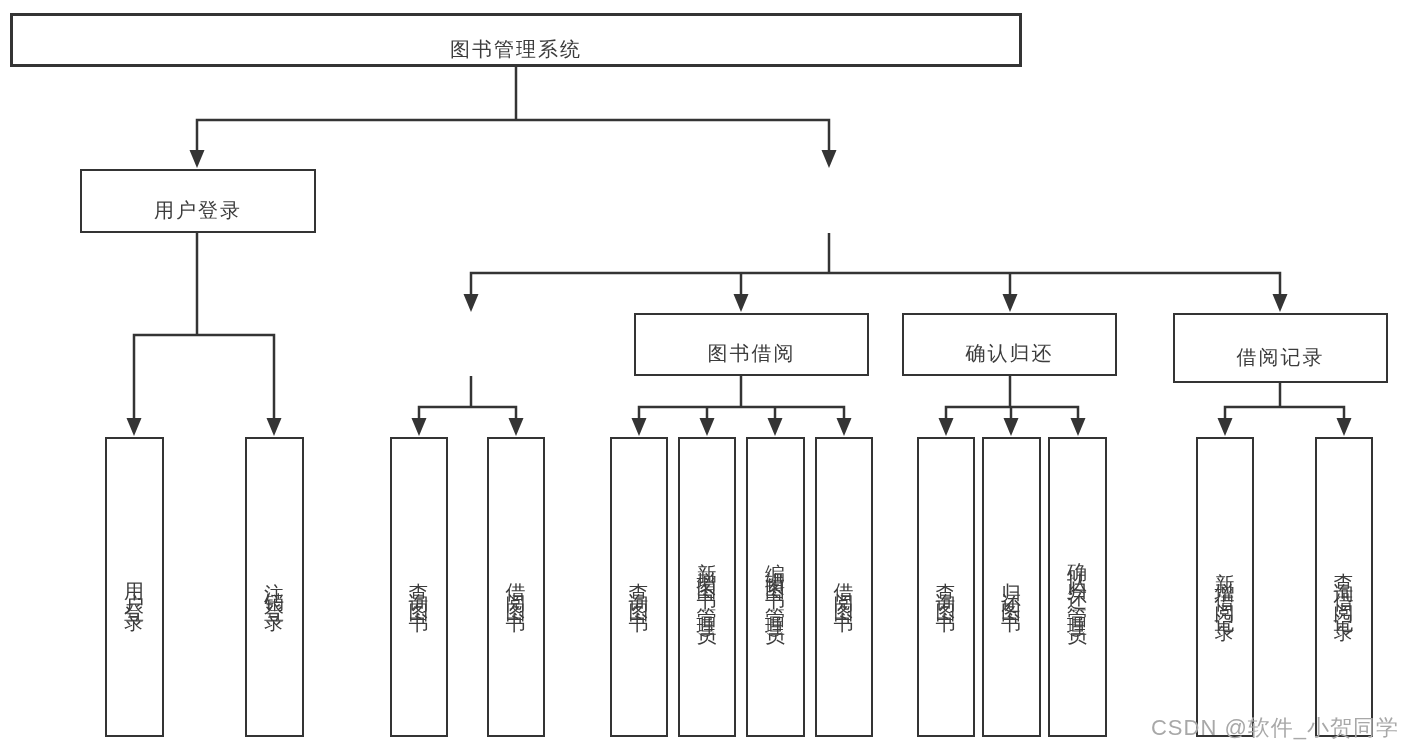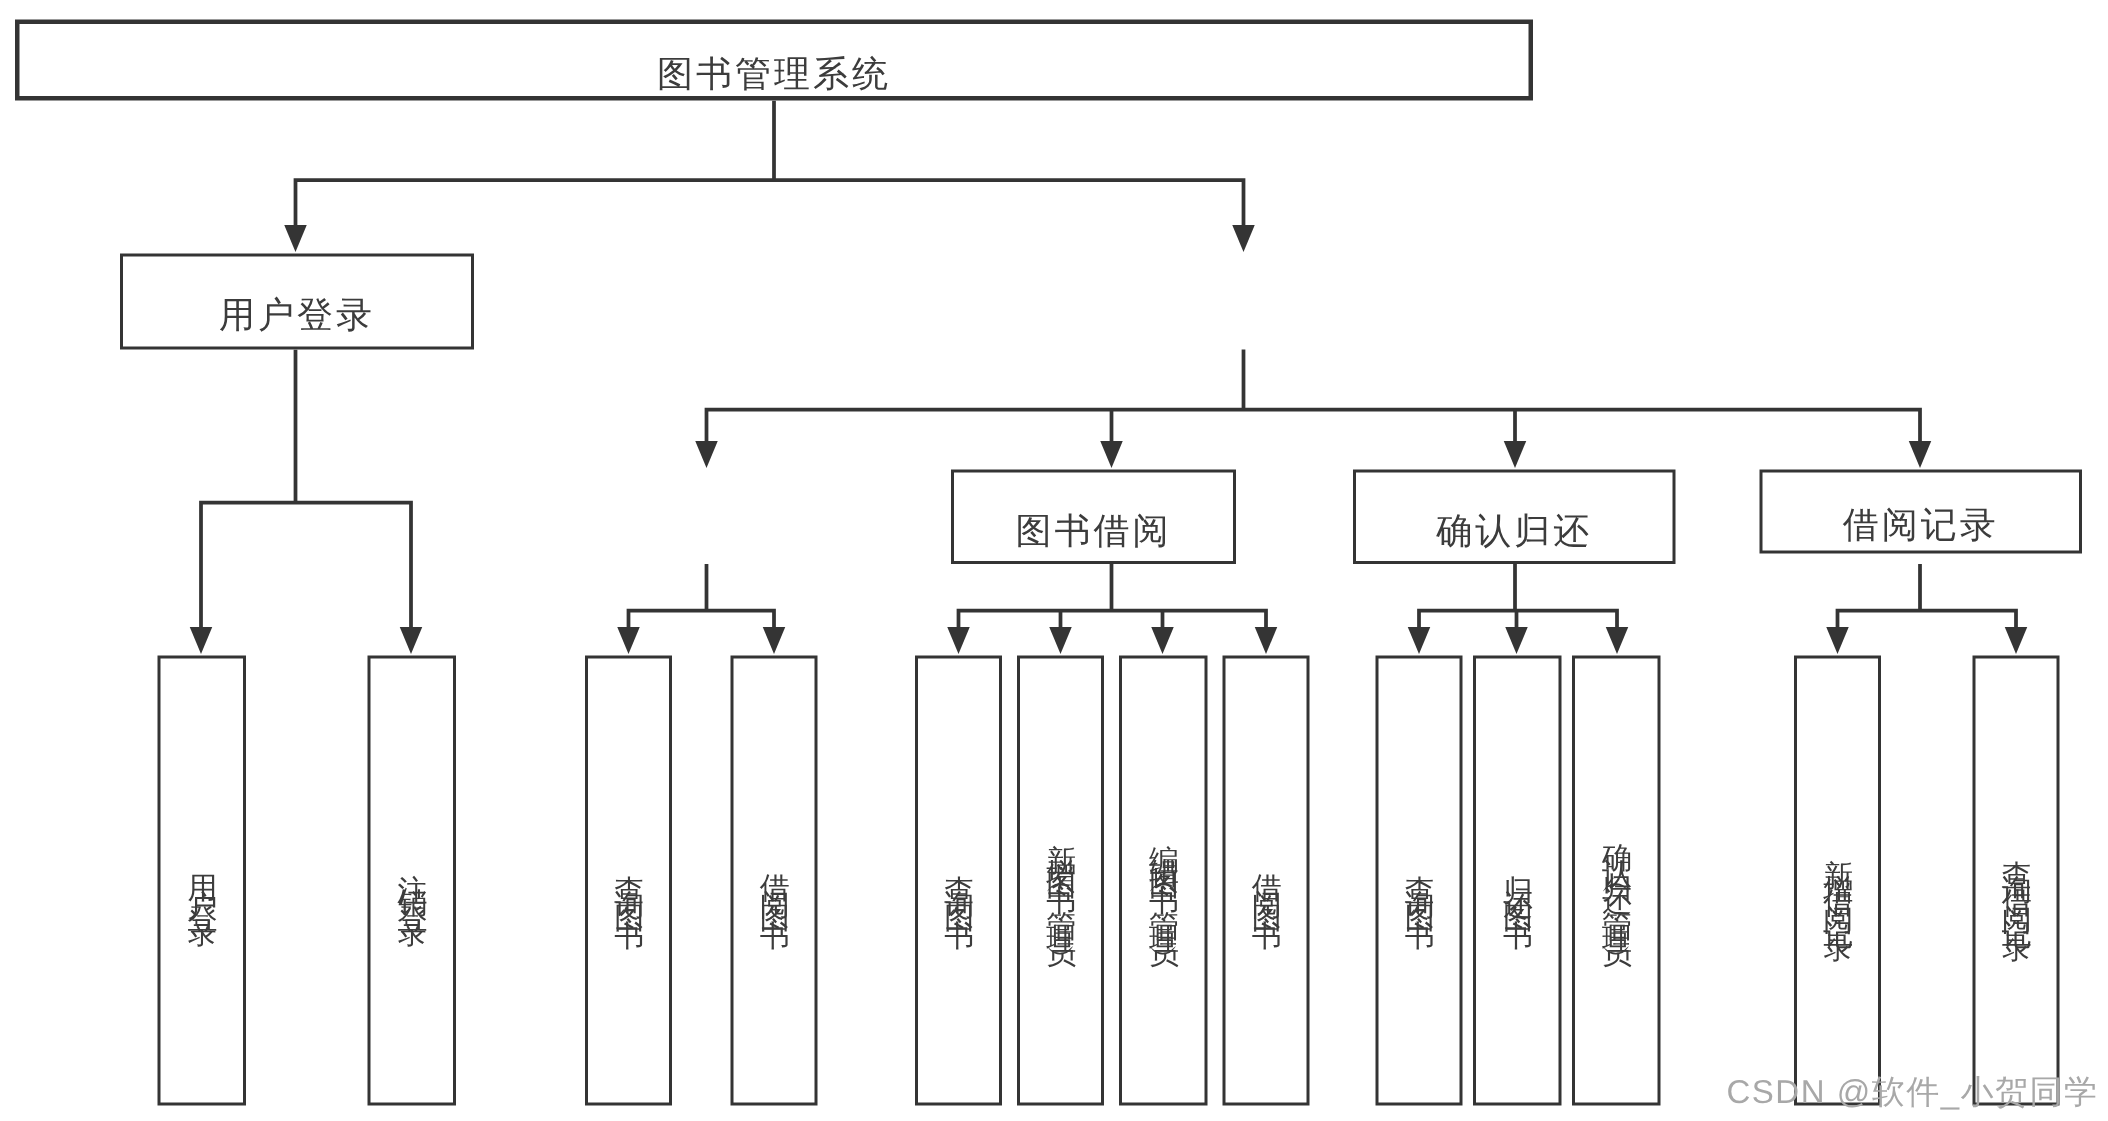--- a/index.html
+++ b/index.html
@@ -24,21 +24,21 @@
     position: absolute;
     background: #ffffff;
     border: 2.5px solid #343434;
     display: flex;
     align-items: center;
     justify-content: center;
     color: #3c3c3c;
   }
   .root-node { border-width: 3px; }
   .h-label {
-    font-size: 24px;
+    font-size: 20px;
     letter-spacing: 2px;
     white-space: nowrap;
     margin-top: 18px;
   }
   .leaf-node { border-width: 2.5px; }
   .vtext {
     writing-mode: vertical-rl;
     text-orientation: mixed;
     font-size: 20px;
     letter-spacing: 10px;
@@ -117,27 +117,27 @@
   </svg>
 
   <div class="node root-node" style="left:10px; top:13px; width:1012px; height:54px;">
     <span class="h-label">图书管理系统</span>
   </div>
 
   <div class="node" style="left:80px; top:169px; width:236px; height:64px;">
     <span class="h-label">用户登录</span>
   </div>
 
-  <div class="node" style="left:634px; top:313px; width:190px; height:63px;">
+  <div class="node" style="left:634px; top:313px; width:235px; height:63px;">
     <span class="h-label">图书借阅</span>
   </div>
   <div class="node" style="left:902px; top:313px; width:215px; height:63px;">
     <span class="h-label">确认归还</span>
   </div>
-  <div class="node" style="left:1173px; top:313px; width:215px; height:56px;">
+  <div class="node" style="left:1173px; top:313px; width:215px; height:70px;">
     <span class="h-label">借阅记录</span>
   </div>
 
   <div class="node leaf-node" style="left:105px; top:437px; width:59px; height:300px;">
     <span class="vtext">用户登录</span>
   </div>
   <div class="node leaf-node" style="left:245px; top:437px; width:59px; height:300px;">
     <span class="vtext">注销登录</span>
   </div>
 

